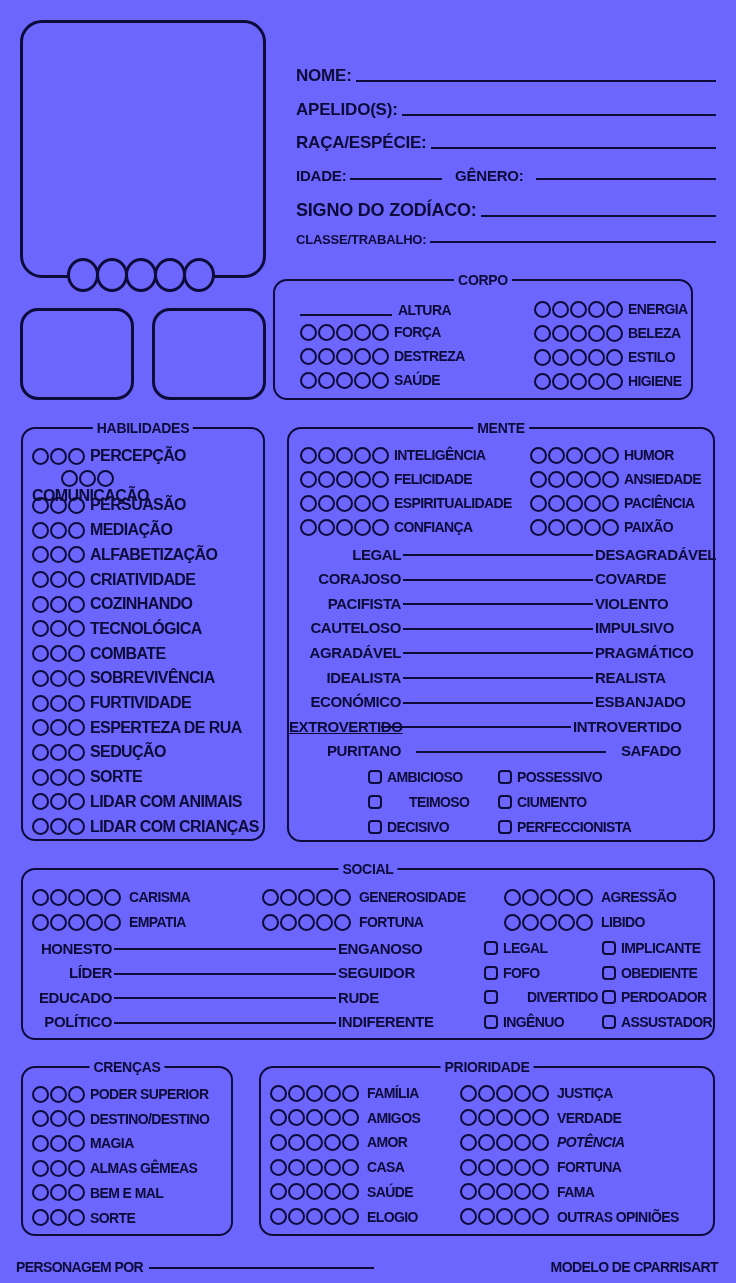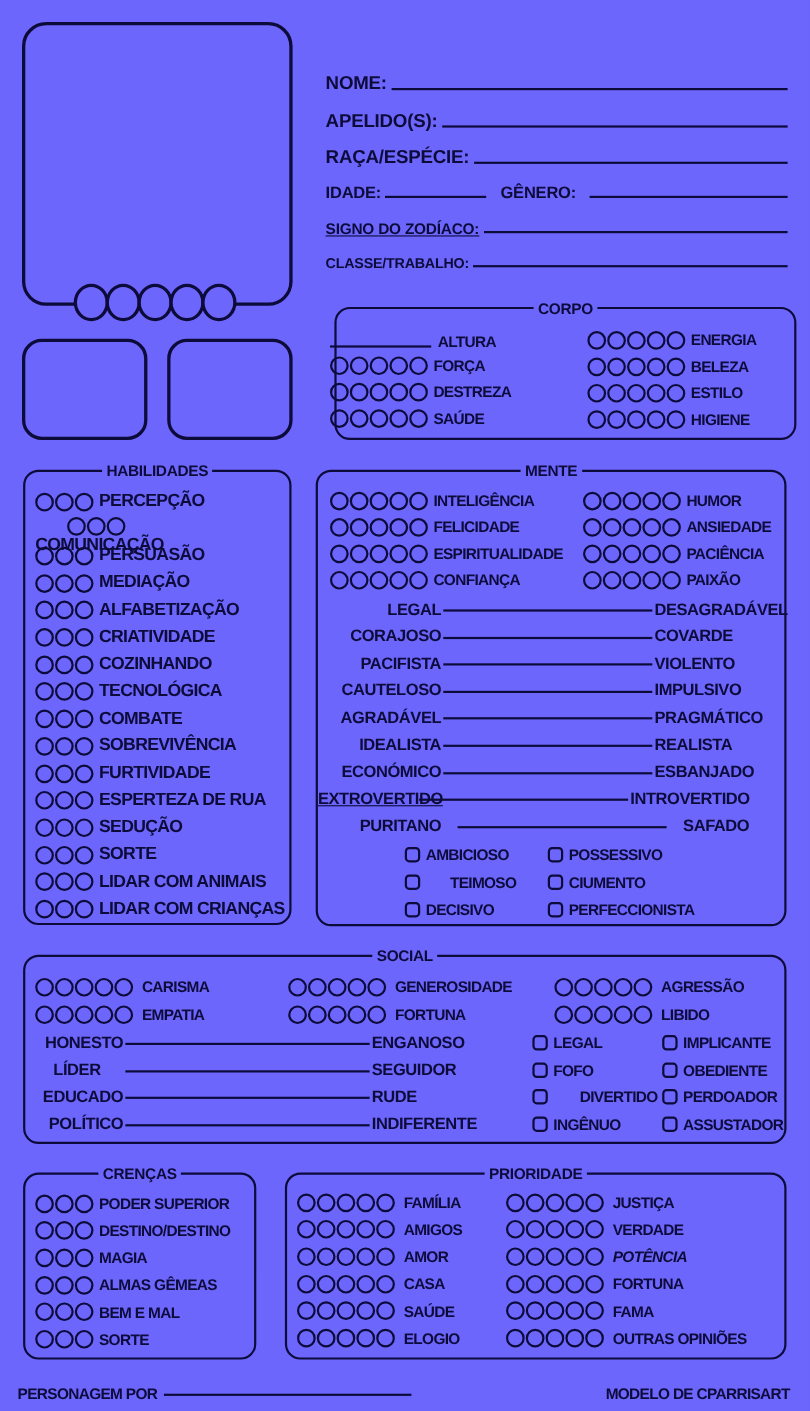--- a/index.html
+++ b/index.html
@@ -49,30 +49,30 @@
     <span class="line"></span>
   </div>
 <div class="field" style="left:296px;top:167px;width:146px;font-size:15px;">
   <span>IDADE:</span>
     <span class="line"></span>
   </div>
 <div class="field" style="left:455px;top:167px;width:261px;font-size:15px;">
   <span style="margin-right:8px;">GÊNERO:</span>
     <span class="line"></span>
   </div>
-<div class="field" style="left:296px;top:200px;width:420px;font-size:14px;text-decoration:underline;">
+<div class="field" style="left:296px;top:200px;width:420px;font-size:18px;">
   <span>SIGNO DO ZODÍACO:</span>
     <span class="line"></span>
   </div>
 <div class="field" style="left:296px;top:232px;width:420px;font-size:13px;">
   <span>CLASSE/TRABALHO:</span>
     <span class="line"></span>
   </div>
 
-<div class="panel" style="left:304px;top:279px;width:420px;height:121px;">
+<div class="panel" style="left:273px;top:279px;width:420px;height:121px;">
   <span class="legend">CORPO</span>
 </div>
 <div class="row" style="left:300px;top:299px;">
   <span style="width:92px;border-bottom:2px solid #0d0b3a;margin-right:6px;position:relative;top:5px;"></span>
   <span class="lbl sm">ALTURA</span>
 </div>
 <div id="corpo-left">
     <div class="row" style="left:300px;top:321px;">
       <span class="dots">
         <span class="dot"></span>
@@ -507,21 +507,21 @@
       <span class="lbl sm" style="margin-left:3px;">LIBIDO</span>
     </div>
   </div>
 <div id="social-spec">
     <div class="spec" style="left:28px;top:937px;">
       <span class="l" style="width:84px;">HONESTO</span>
       <span class="bar" style="width:222px;"></span>
       <span class="r">ENGANOSO</span>
     </div>
     <div class="spec" style="left:28px;top:961.5px;">
-      <span class="l" style="width:84px;text-align:center;">LÍDER</span>
+      <span class="l" style="width:84px;">LÍDER</span>
       <span class="bar" style="width:222px;"></span>
       <span class="r">SEGUIDOR</span>
     </div>
     <div class="spec" style="left:28px;top:986px;">
       <span class="l" style="width:84px;">EDUCADO</span>
       <span class="bar" style="width:222px;"></span>
       <span class="r">RUDE</span>
     </div>
     <div class="spec" style="left:28px;top:1010.5px;">
       <span class="l" style="width:84px;">POLÍTICO</span>

